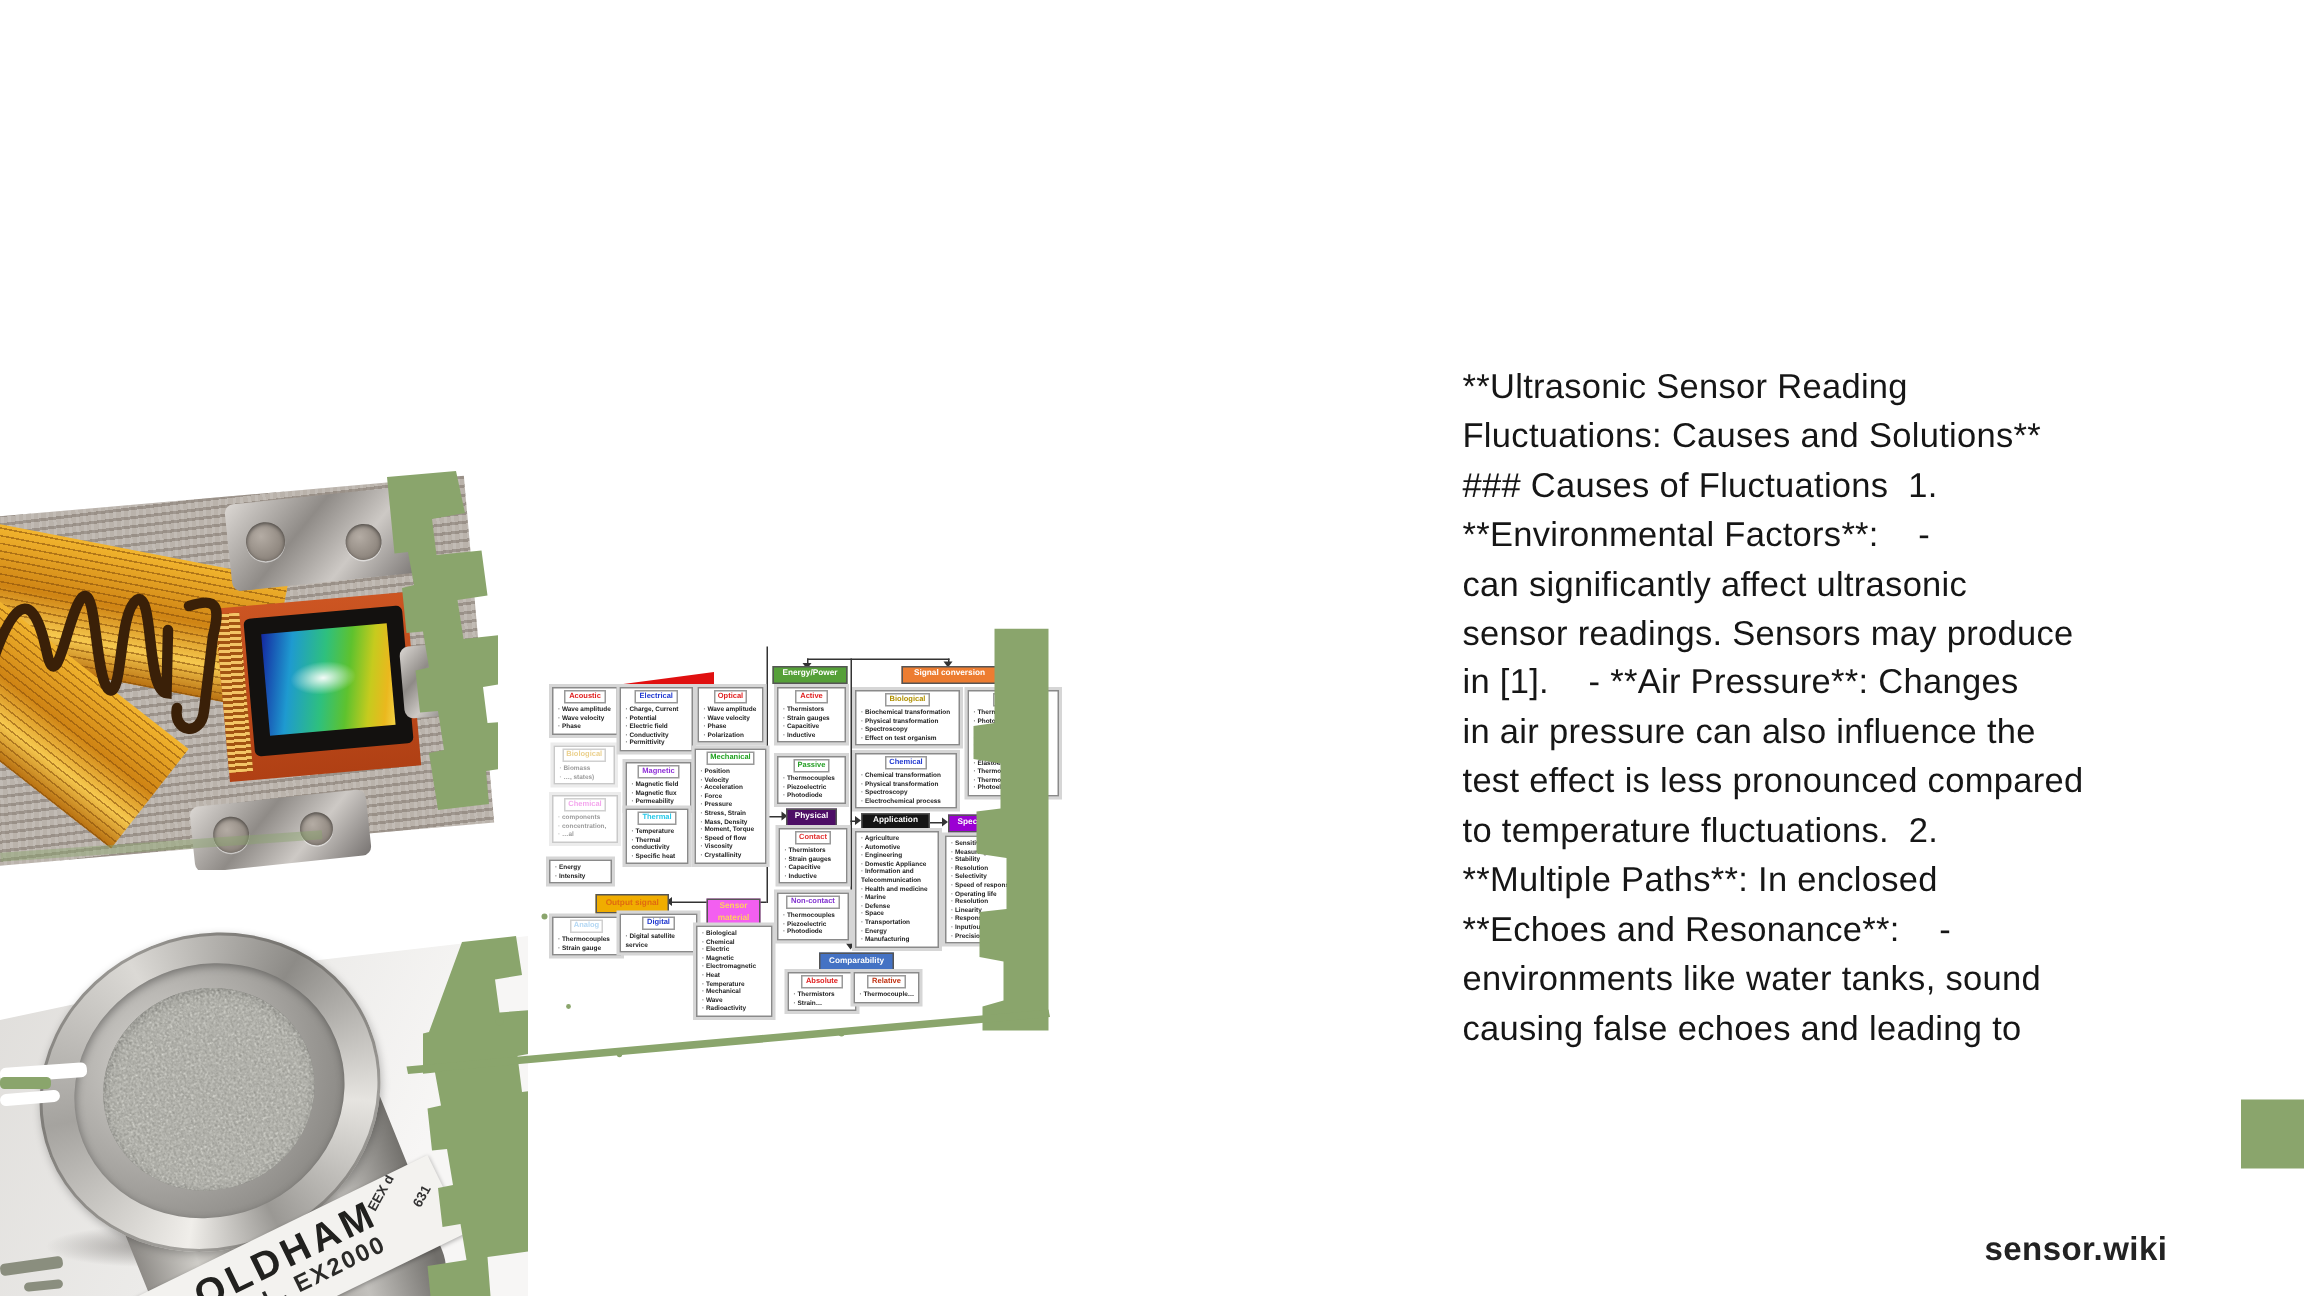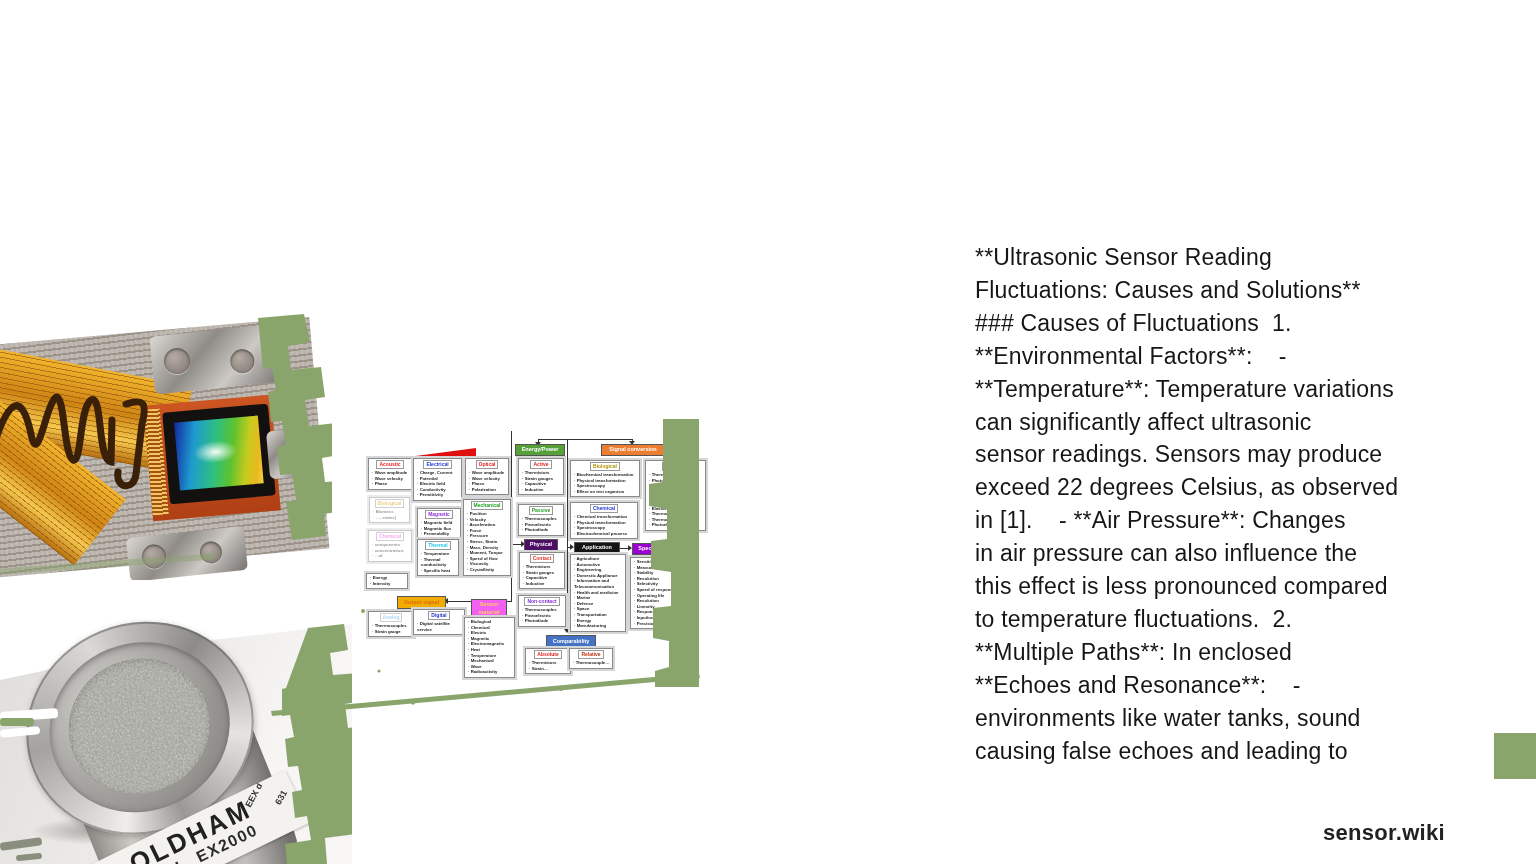--- a/index.html
+++ b/index.html
@@ -430,27 +430,25 @@
     <circle cx="298" cy="270" r="2" fill="#8aa56c"></circle>
     <circle cx="150" cy="284" r="1.8" fill="#8aa56c"></circle>
   </svg>
 </div>
 
 <div class="abs" id="article">
     <div class="tline">**Ultrasonic Sensor Reading</div>
     <div class="tline">Fluctuations: Causes and Solutions**</div>
     <div class="tline">### Causes of Fluctuations  1.</div>
     <div class="tline">**Environmental Factors**:    -</div>
-    <div class="tline">**Temperature**: Temperature variations</div>
     <div class="tline">can significantly affect ultrasonic</div>
     <div class="tline">sensor readings. Sensors may produce</div>
-    <div class="tline">exceed 22 degrees Celsius, as observed</div>
     <div class="tline">in [1].    - **Air Pressure**: Changes</div>
     <div class="tline">in air pressure can also influence the</div>
-    <div class="tline">this effect is less pronounced compared</div>
+    <div class="tline">test effect is less pronounced compared</div>
     <div class="tline">to temperature fluctuations.  2.</div>
     <div class="tline">**Multiple Paths**: In enclosed</div>
     <div class="tline">**Echoes and Resonance**:    -</div>
     <div class="tline">environments like water tanks, sound</div>
     <div class="tline">causing false echoes and leading to</div>
   </div>
 <div class="abs" id="brand">sensor.wiki</div>
 <div class="abs" id="green-square"></div>
 
 </body></html>

